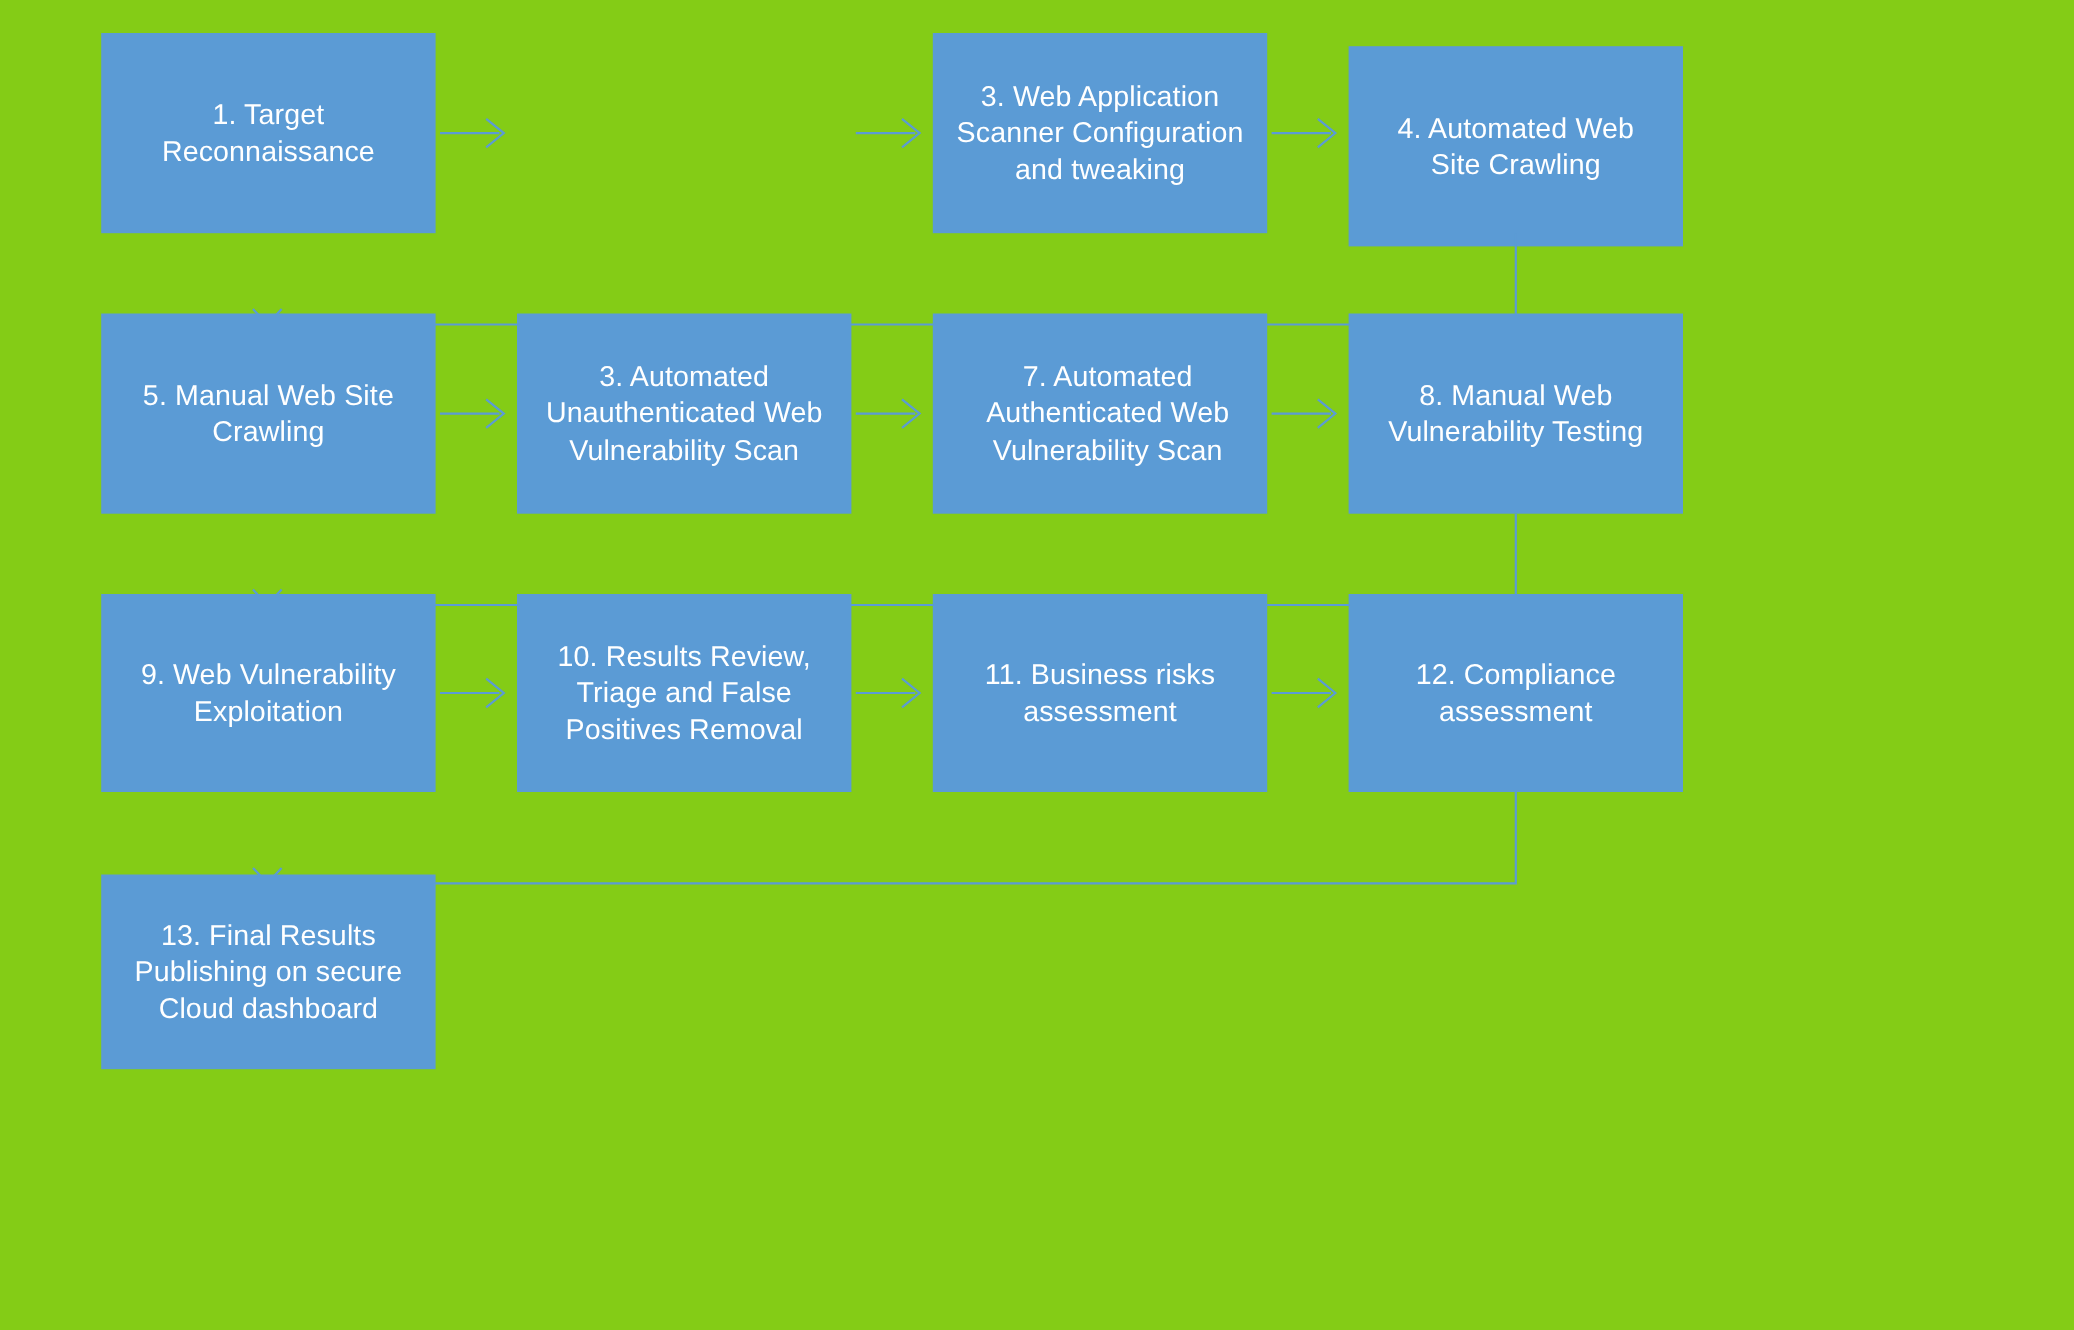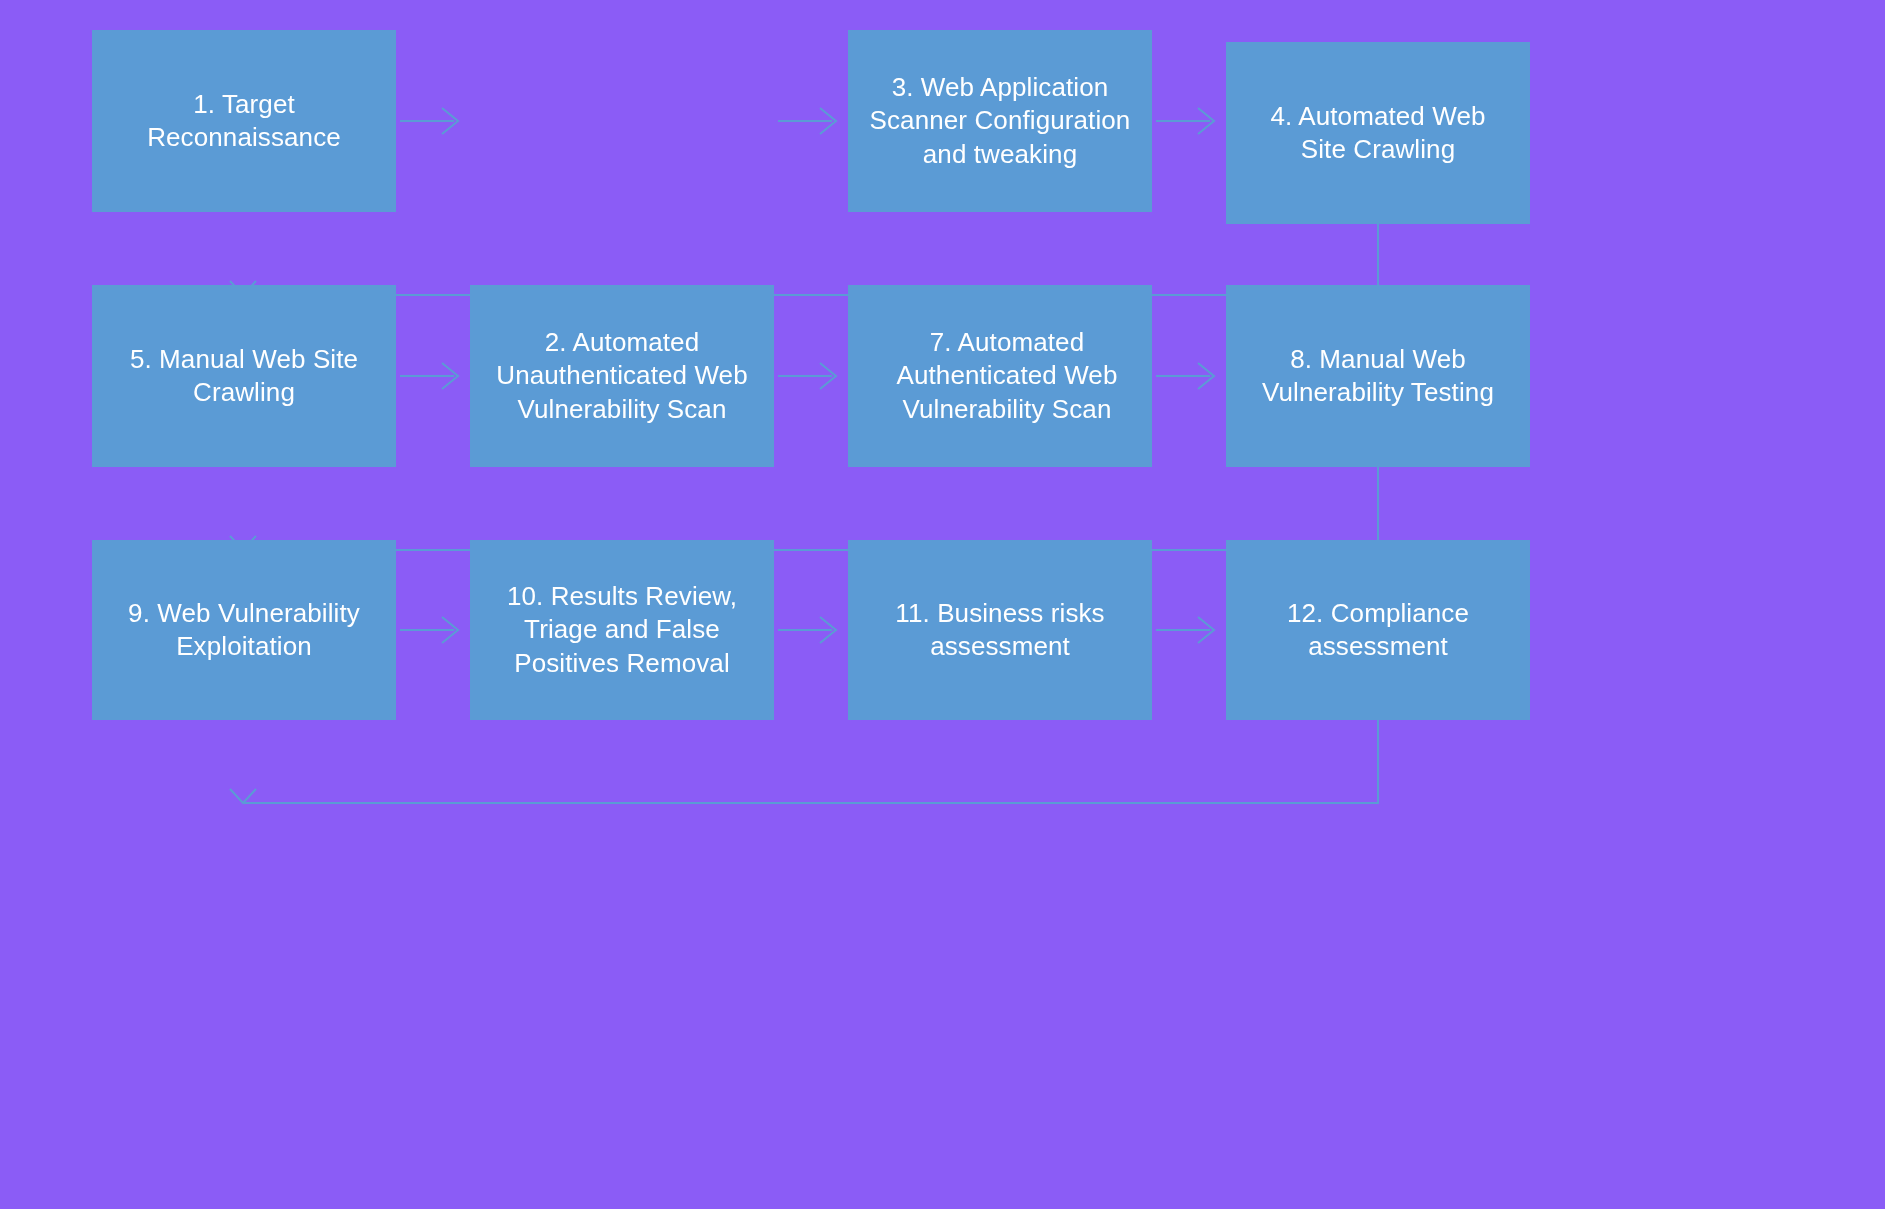--- a/index.html
+++ b/index.html
@@ -8,21 +8,21 @@
     padding: 0;
     background: #ffffff;
   }
   body {
     font-family: "Liberation Sans", sans-serif;
   }
   #canvas {
     position: relative;
     width: 1885px;
     height: 1209px;
-    background: #8b5cf6;
+    background: #84cc16;
     overflow: hidden;
   }
 
   
   .node {
     position: absolute;
     box-sizing: border-box;
     background: #5b9bd5;
     color: #ffffff;
     display: flex;
@@ -92,21 +92,21 @@
   <div class="wrap-arrow" style="left:228px; top:212px; width:1160px; height:80px;">
     <svg width="1160" height="80" viewBox="0 0 1160 80">
       <path d="M1150 0 V83 H16" stroke="#5b9bd5" stroke-width="2" fill="none"></path>
       <path d="M2 70 L15 84 L28 70" stroke="#5b9bd5" stroke-width="2" fill="none" transform="translate(0,-1)"></path>
     </svg>
   </div>
 
   <div class="node" style="left:92px;  top:285px; width:304px; height:182px;">5. Manual Web Site
 Crawling</div>
 
-  <div class="node" style="left:470px; top:285px; width:304px; height:182px;">2. Automated
+  <div class="node" style="left:470px; top:285px; width:304px; height:182px;">3. Automated
 Unauthenticated Web
 Vulnerability Scan</div>
 
   <div class="node" style="left:848px; top:285px; width:304px; height:182px;padding-left:24px;">7. Automated
 Authenticated Web
 Vulnerability Scan</div>
 
   <div class="node" style="left:1226px;top:285px; width:304px; height:182px;">8. Manual Web
 Vulnerability Testing</div>
 
@@ -168,14 +168,17 @@
     </svg>
   </div>
 
   <div class="wrap-arrow" style="left:228px; top:720px; width:1160px; height:80px;">
     <svg width="1160" height="80" viewBox="0 0 1160 80">
       <path d="M1150 0 V83 H16" stroke="#5b9bd5" stroke-width="2" fill="none"></path>
       <path d="M2 70 L15 84 L28 70" stroke="#5b9bd5" stroke-width="2" fill="none" transform="translate(0,-1)"></path>
     </svg>
   </div>
 
+  <div class="node" style="left:92px;  top:795px; width:304px; height:177px;">13. Final Results
+Publishing on secure
+Cloud dashboard</div>
 
 </div>
 
 </body></html>

